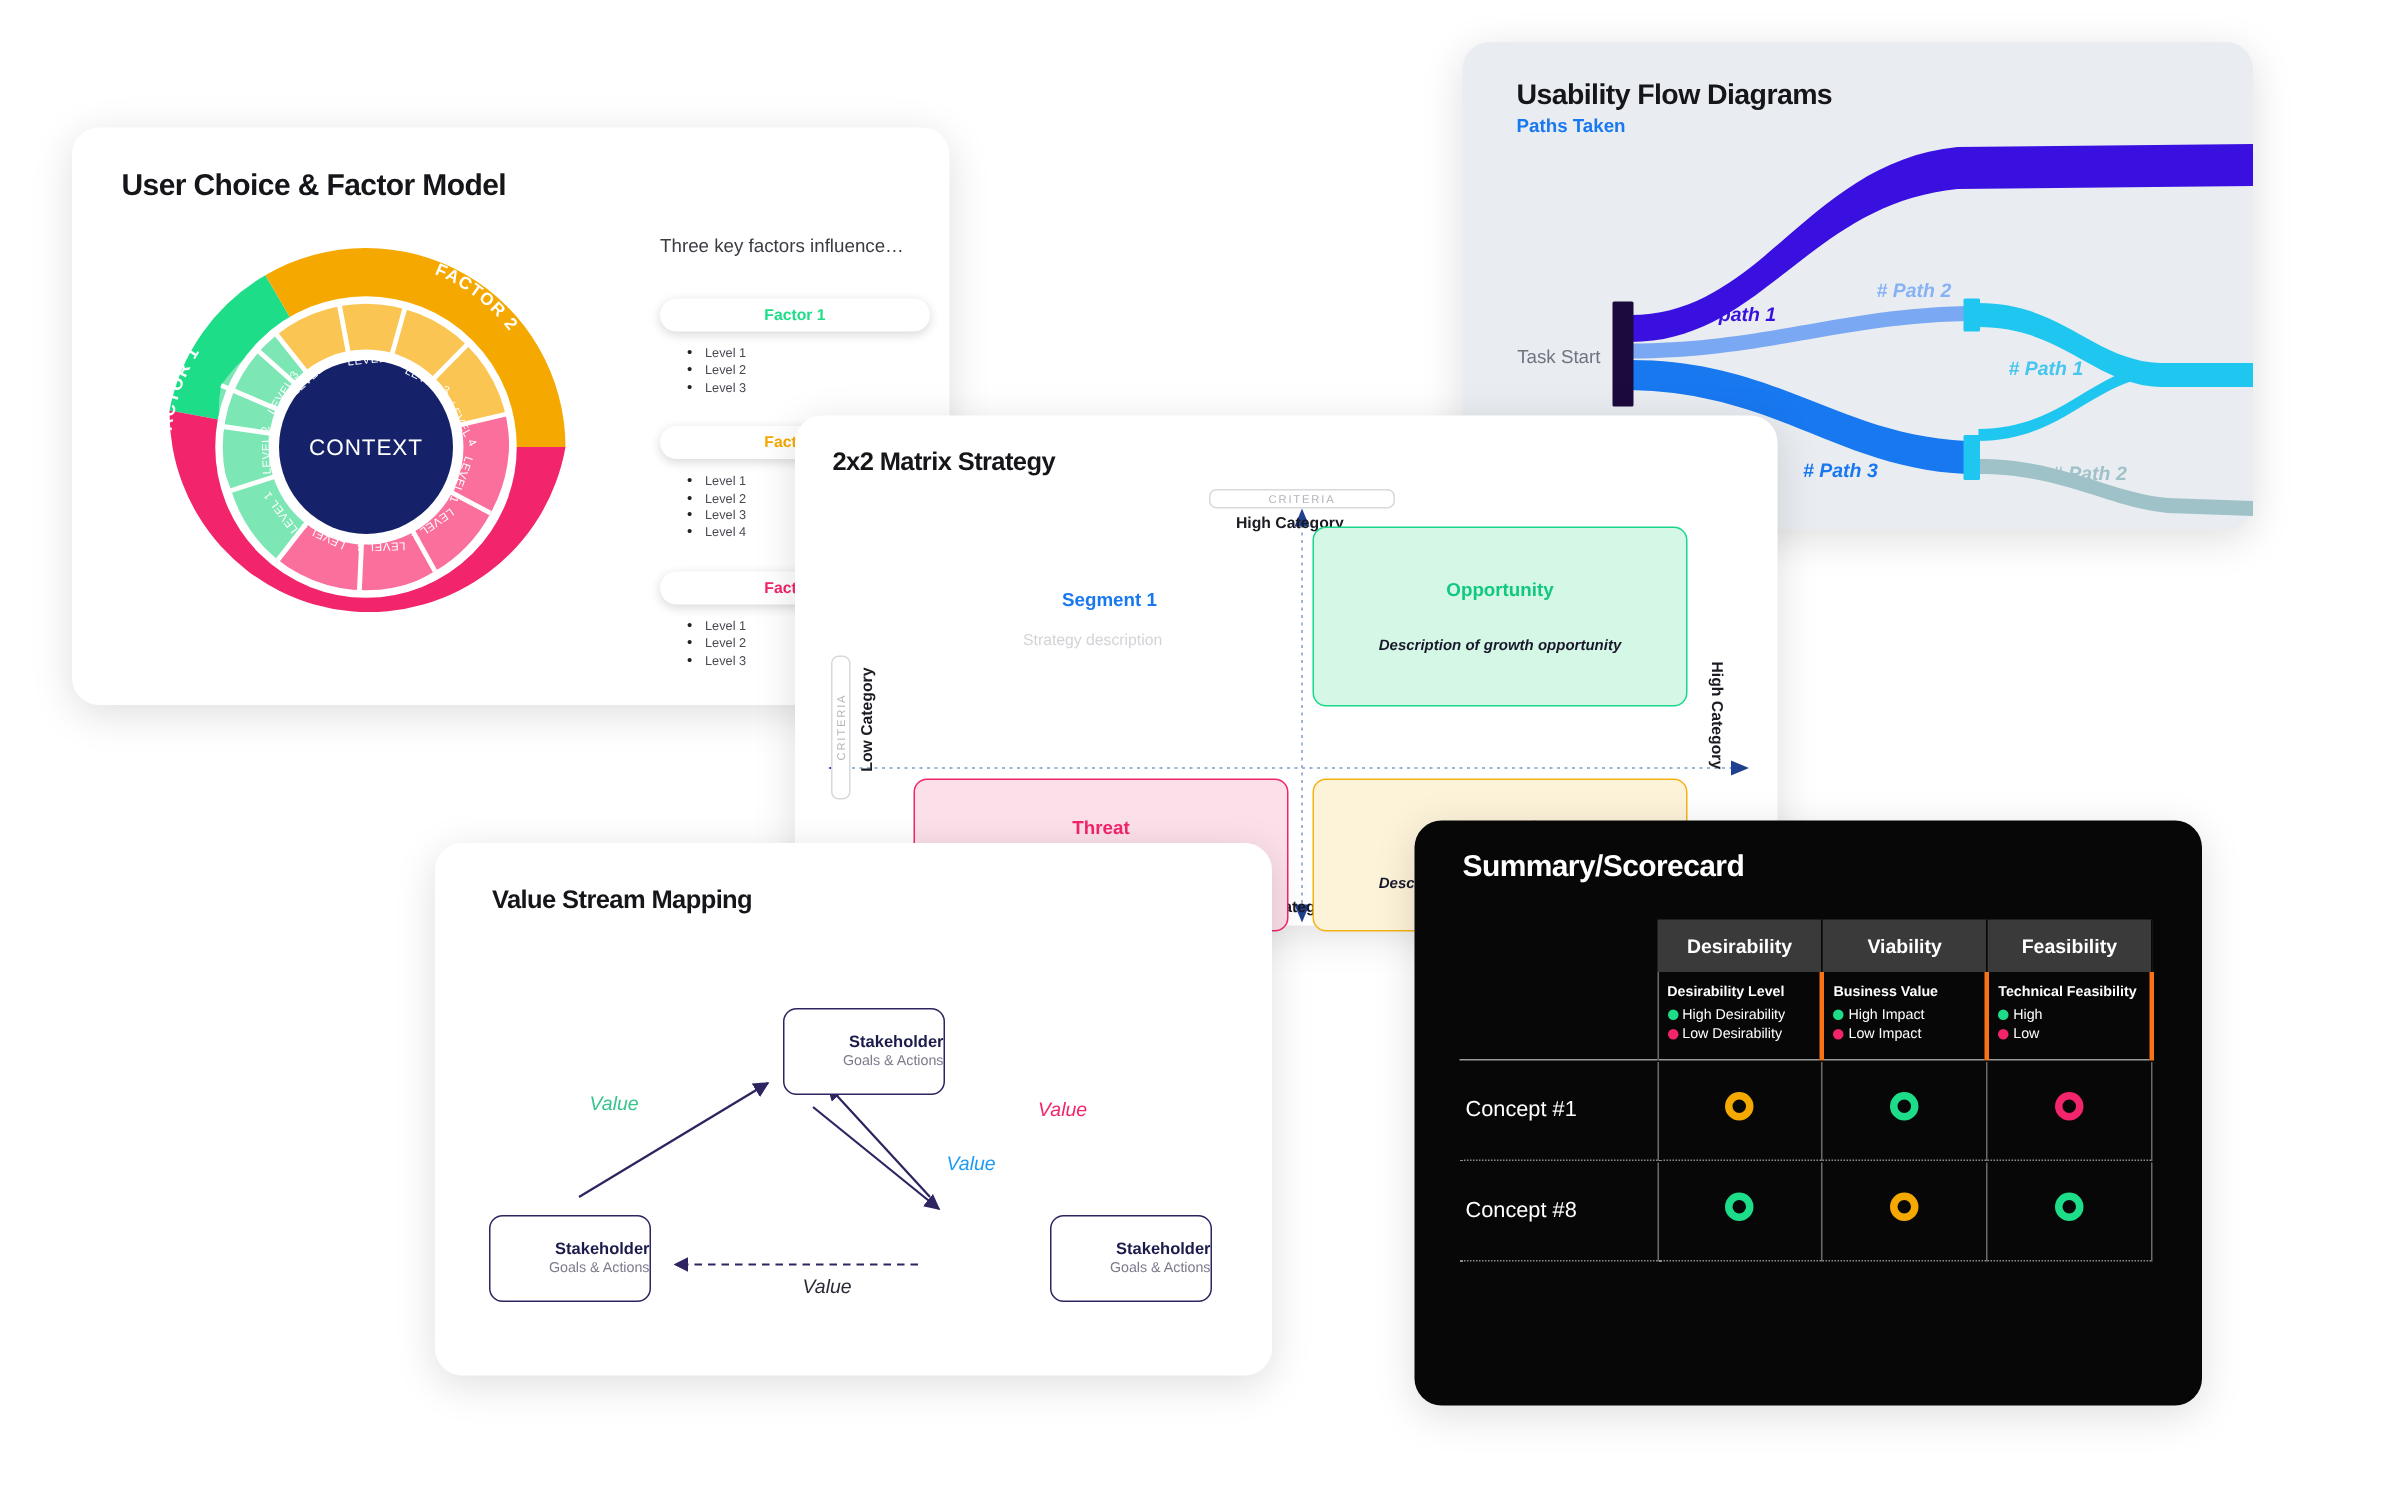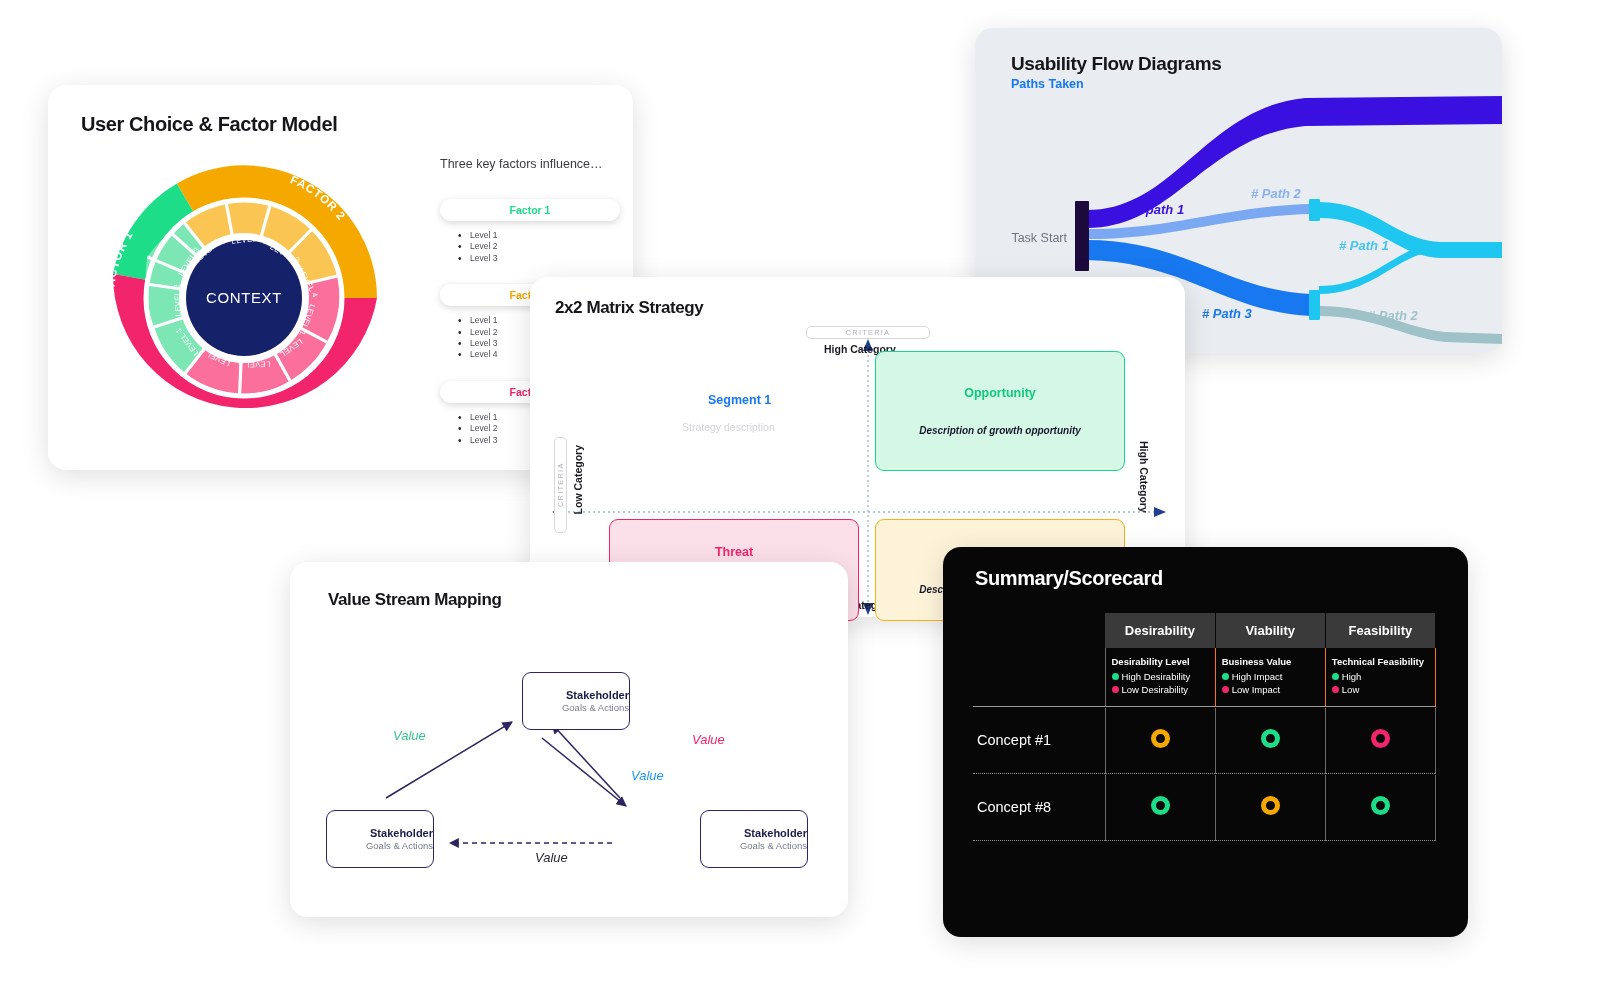--- a/index.html
+++ b/index.html
@@ -112,21 +112,21 @@
     position:absolute; left:30px; top:66px; width:463px;
     border-collapse:collapse; table-layout:fixed;
   }
   #score-table td, #score-table th { vertical-align:middle; }
   .sc-blank { width:132px; }
   .sc-head {
     background:#3a3a3a; color:#fff; font-size:13px; font-weight:bold;
     text-align:center; padding:10px 0; border-right:1px solid #070707;
   }
   .sc-legend {
-    padding:8px 0 10px 6px; border-right:1px solid #f97316;
+    padding:8px 0 10px 6px; border-right:3px solid #f97316;
     border-left:1px solid #6b6b6b;
   }
   .sc-legend .lg-t { font-size:9.5px; font-weight:bold; color:#fff; margin-bottom:3px; }
   .sc-legend .lg-row { font-size:9.5px; color:#fff; display:flex; align-items:center; gap:3px; line-height:13px; }
   .dot { width:7px; height:7px; border-radius:50%; display:inline-block; flex:none; }
   .sc-rowlabel { font-size:14.5px; color:#fff; padding-left:4px; }
   .sc-cell { text-align:center; border-left:1px solid #6b6b6b; border-right:1px solid #6b6b6b; height:66px; }
   .donut { width:19px; height:19px; border-radius:50%; border:5.5px solid; display:inline-block; }
   .sep-solid td { border-top:1px solid #9a9a9a; height:1px; padding:0; }
   .sep-dot td { border-top:1px dotted #8e8e8e; height:1px; padding:0; }

